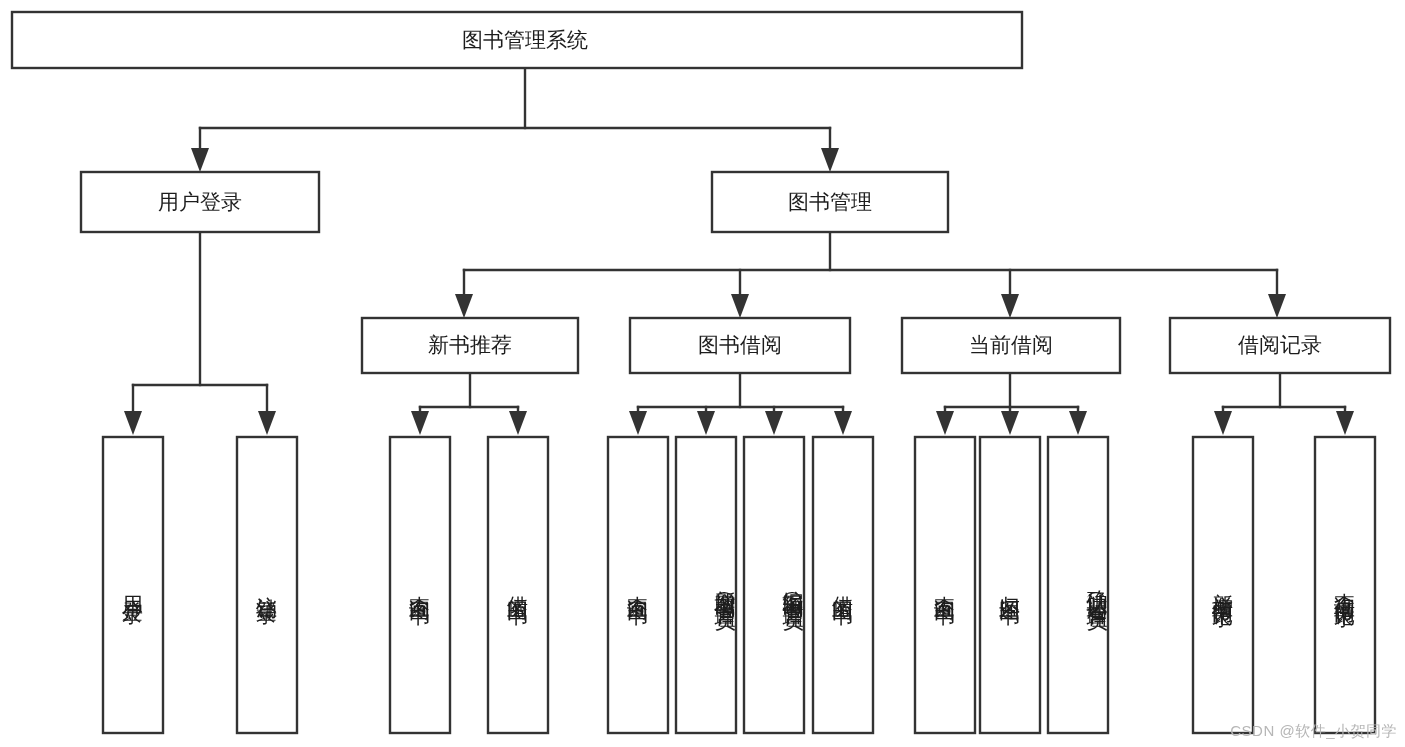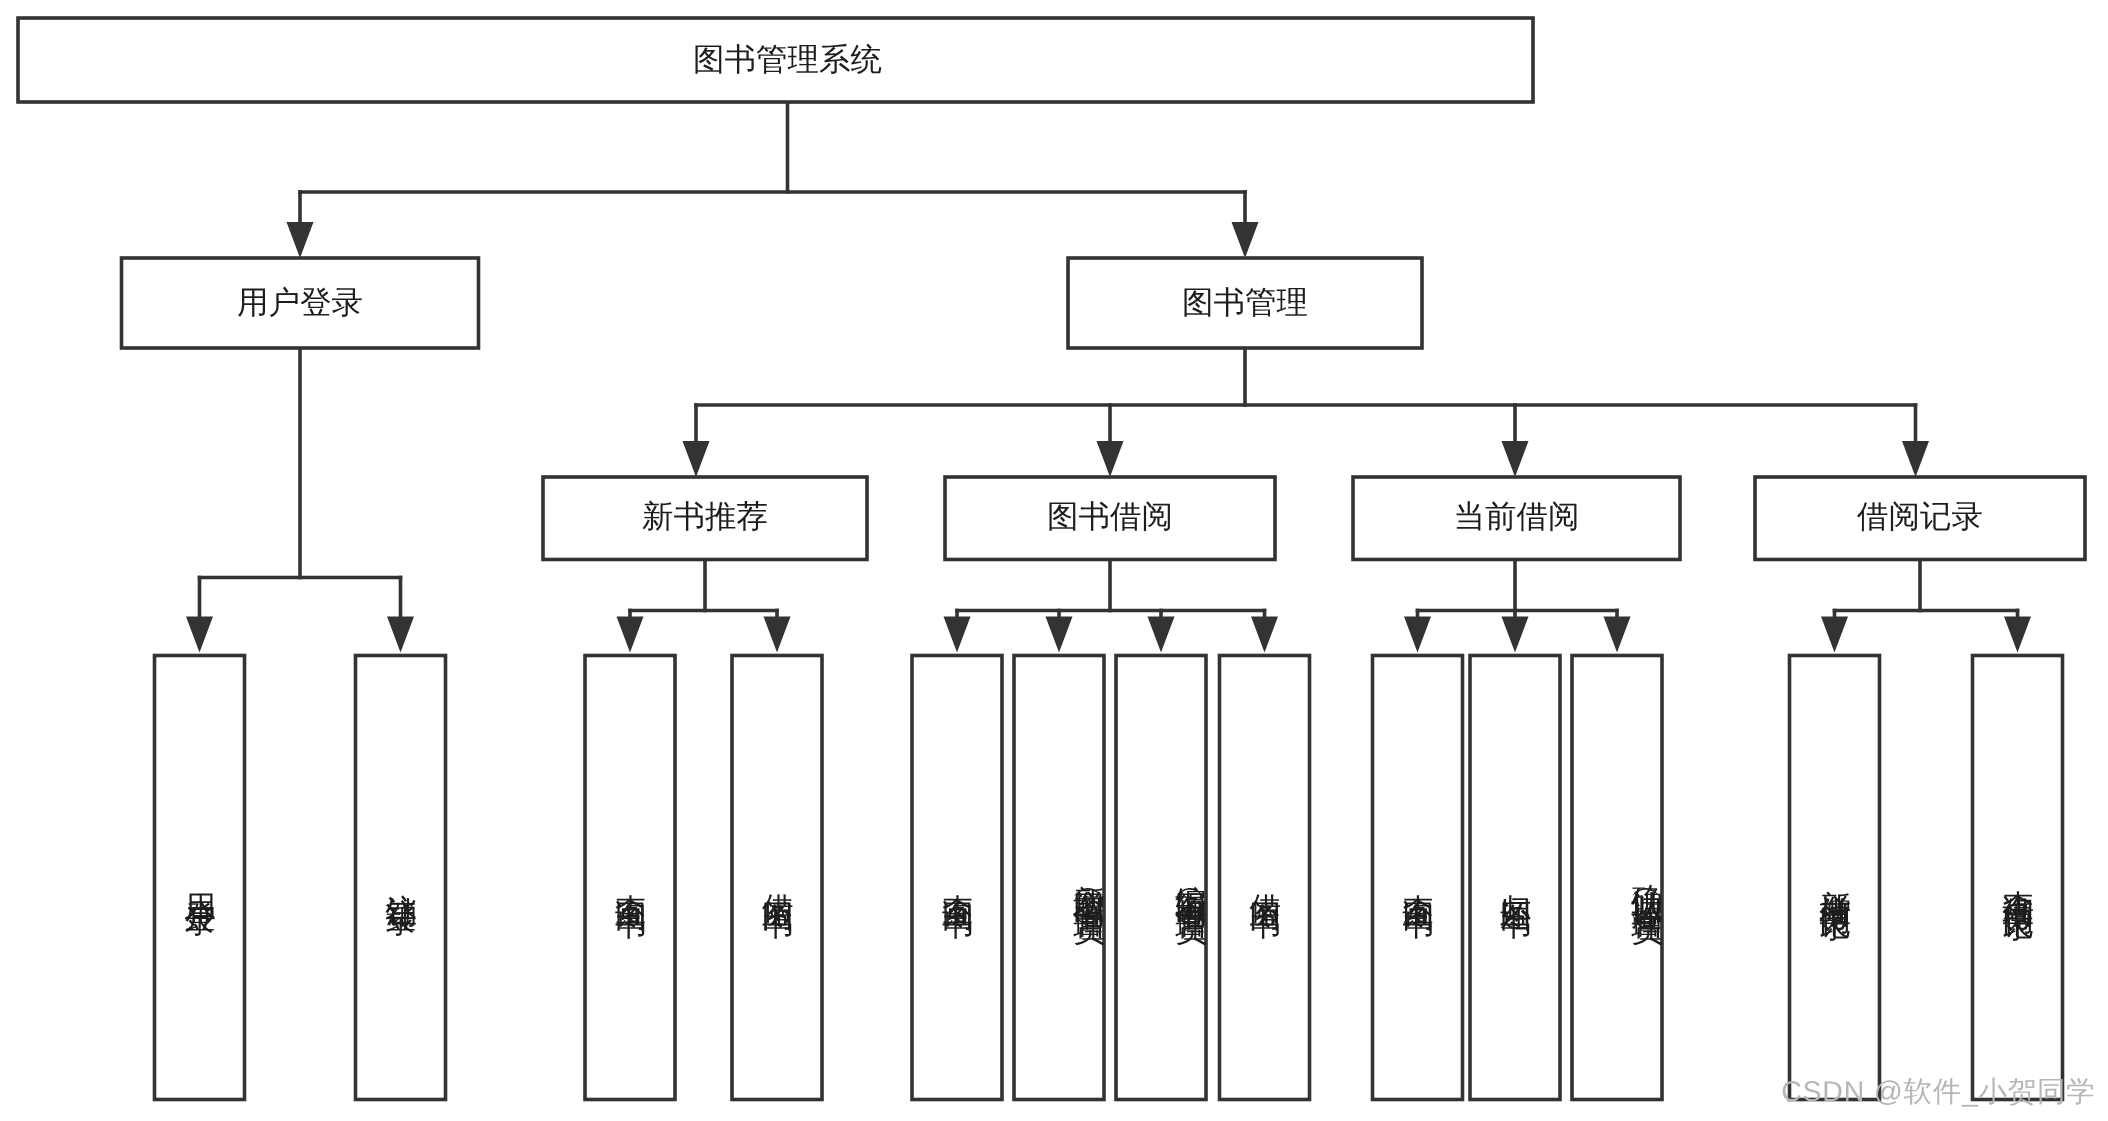--- a/index.html
+++ b/index.html
@@ -63,21 +63,21 @@
     display: flex;
     align-items: center;
     justify-content: center;
     pointer-events: none;
   }
   .watermark {
     position: absolute;
     right: 8px;
     bottom: 6px;
     font-family: "Liberation Sans", "DejaVu Sans", sans-serif;
-    font-size: 19px;
+    font-size: 15px;
     color: #b6b6b6;
     letter-spacing: 0.5px;
     white-space: nowrap;
     text-align: center;
   }
 </style>
 </head>
 <body>
 
 <div id="diagram-root">

